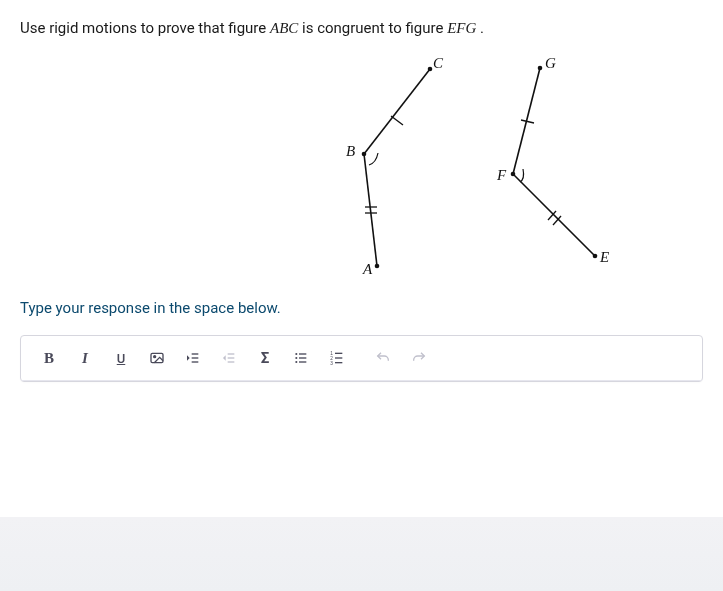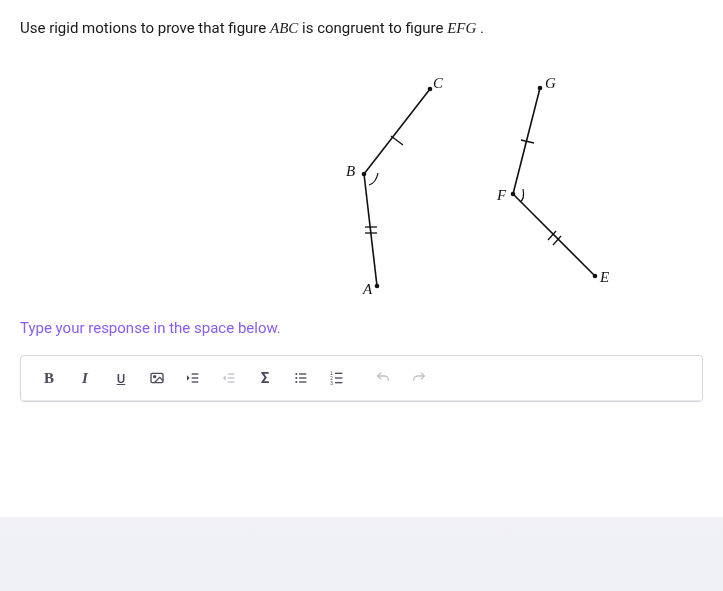--- a/index.html
+++ b/index.html
@@ -9,40 +9,39 @@
       width: 723px;
       height: 591px;
       overflow: hidden;
       position: relative;
     }
     .content { padding: 18px 20px 0 20px; }
     .question {
       font-size: 15px;
       color: #1a1a1a;
       line-height: 1.4;
-      margin-bottom: 20px;
     }
     .question em { font-style: italic; font-family: "Times New Roman", serif; }
     .figure-area {
       position: relative;
       width: 100%;
       height: 250px;
       margin-bottom: 10px;
     }
     .figure-svg { position: absolute; left: 0; top: 0; }
     .pt-label {
       position: absolute;
       font-style: italic;
       font-family: "Times New Roman", serif;
       font-size: 15px;
       color: #111;
     }
     .instruction {
       font-size: 15px;
-      color: #8b5cf6;
+      color: #0c4a6e;
       margin: 8px 0 18px 0;
     }
     .editor-wrap {
       border: 1px solid #d6d6de;
       border-radius: 4px;
       background: #fff;
       box-shadow: 0 1px 2px rgba(0,0,0,0.02);
       margin-bottom: 28px;
     }
     .toolbar {

